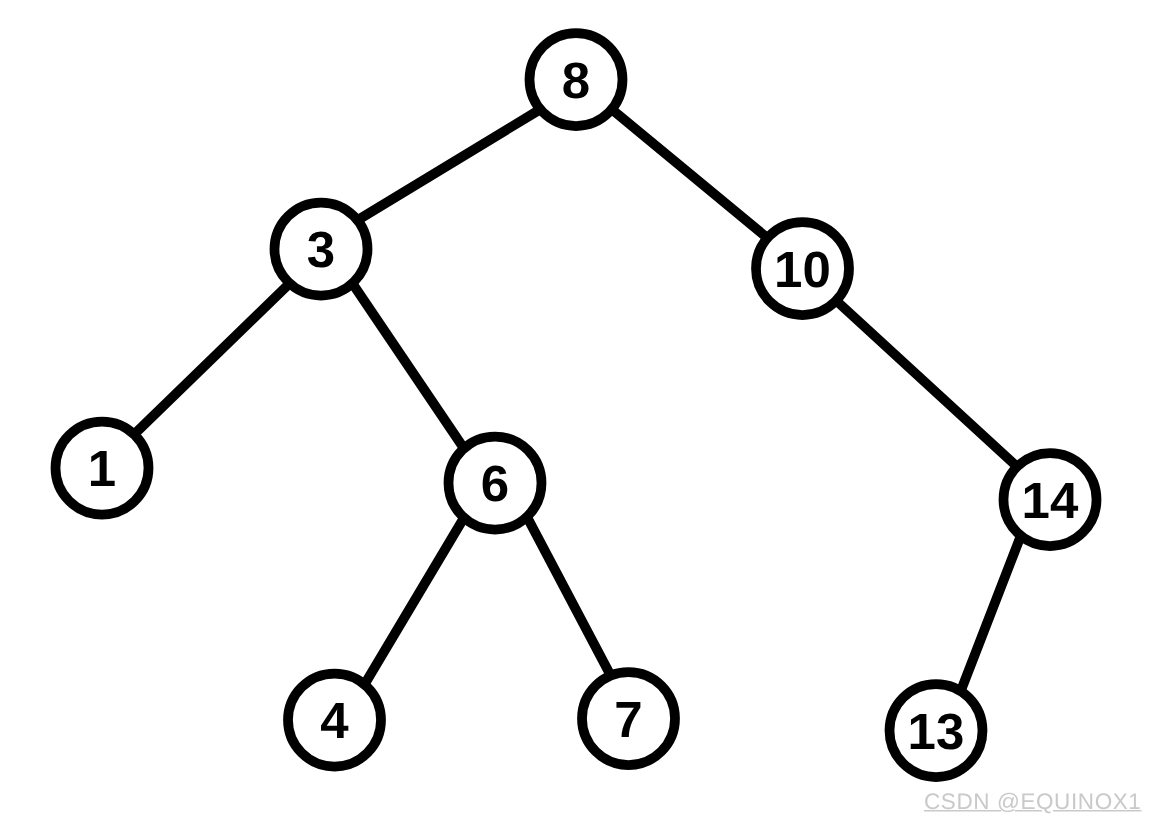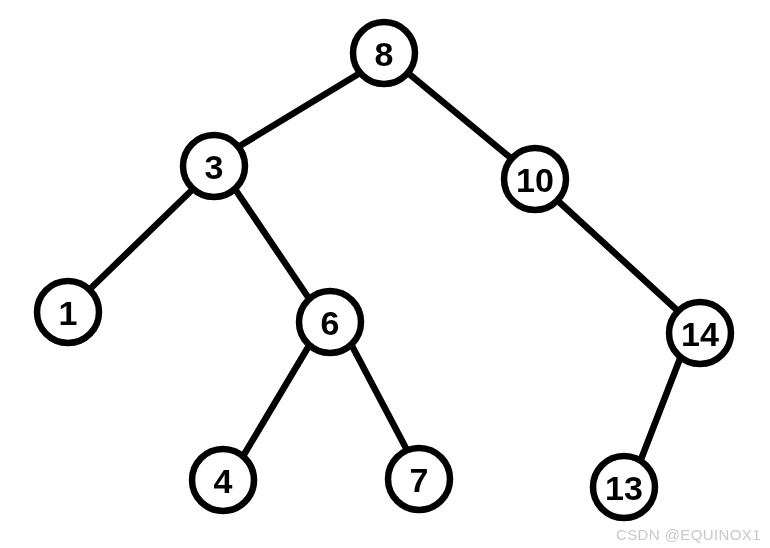--- a/index.html
+++ b/index.html
@@ -44,20 +44,21 @@
   }
   #watermark {
     position: absolute;
     right: 9px;
     bottom: 5px;
     font-family: "Liberation Sans", sans-serif;
     font-size: 15px;
     color: #c9c9c9;
     letter-spacing: 0.4px;
     white-space: nowrap;
+    text-decoration: underline;
   }
 </style>
 </head>
 <body>
 
 <div id="canvas">
 
   <svg id="tree-svg" viewBox="0 0 770 548">
     <g id="edges-group">
         <line x1="360" y1="73" x2="238" y2="147" class="tree-edge" stroke="#000000"></line>

